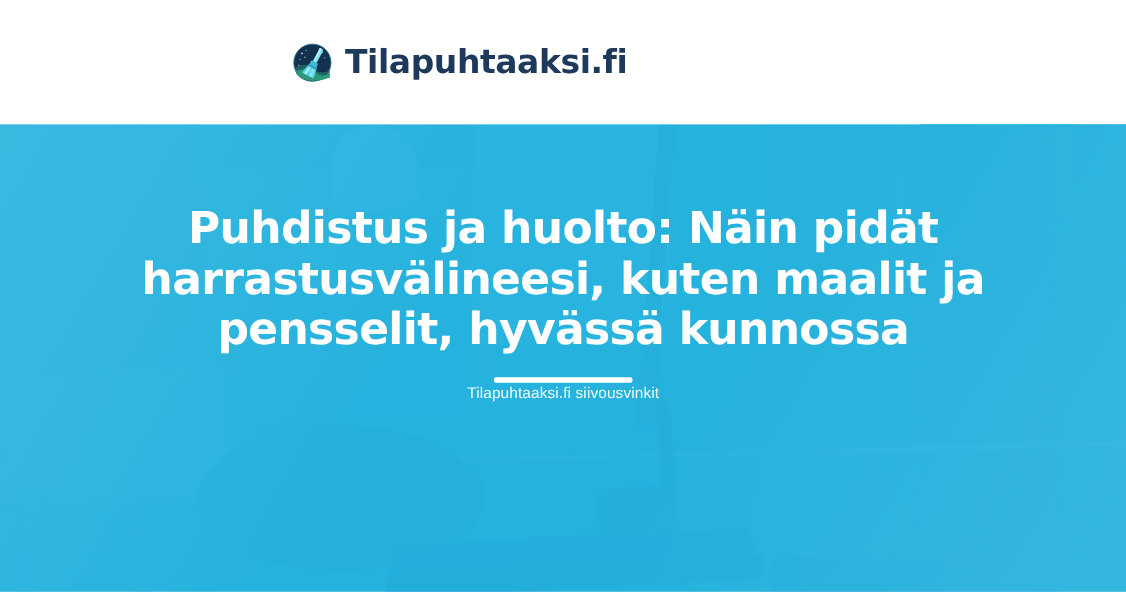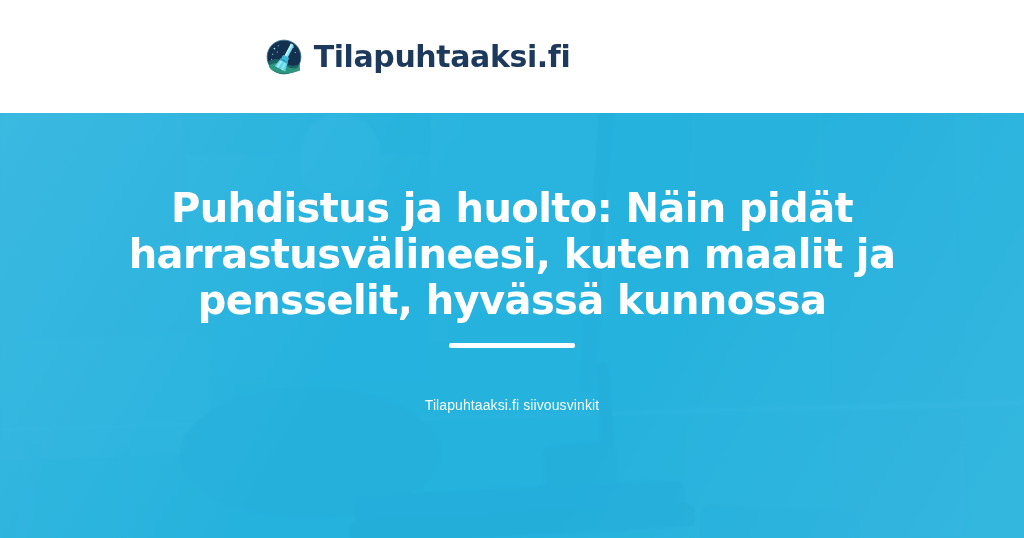--- a/index.html
+++ b/index.html
@@ -250,21 +250,20 @@
 
   .hero-rule {
     width: 126px;
     height: 5px;
     background: #ffffff;
     border-radius: 2px;
     margin-top: 20px;
   }
 
   .hero-sub {
-    margin-top: 48px;
     font-family: "Liberation Sans", sans-serif;
     font-size: 14px;
     line-height: 18px;
     font-weight: normal;
     color: rgba(255,255,255,0.94);
     text-align: center;
     letter-spacing: 0.1px;
   }
 </style>
 </head>

